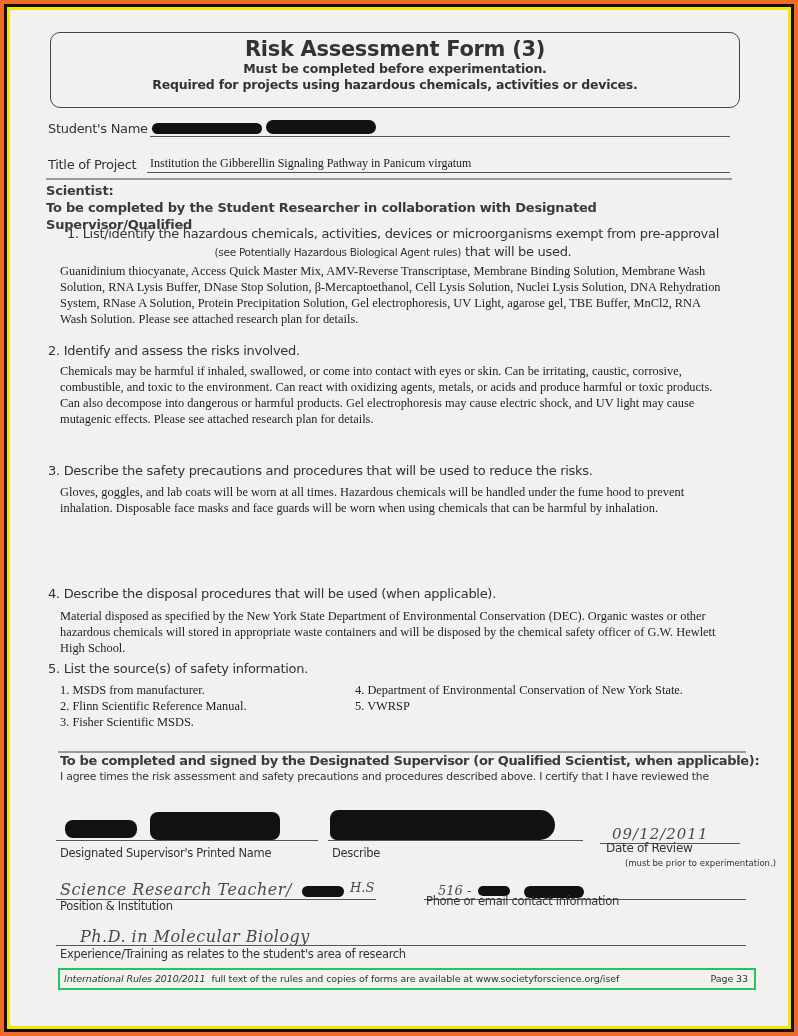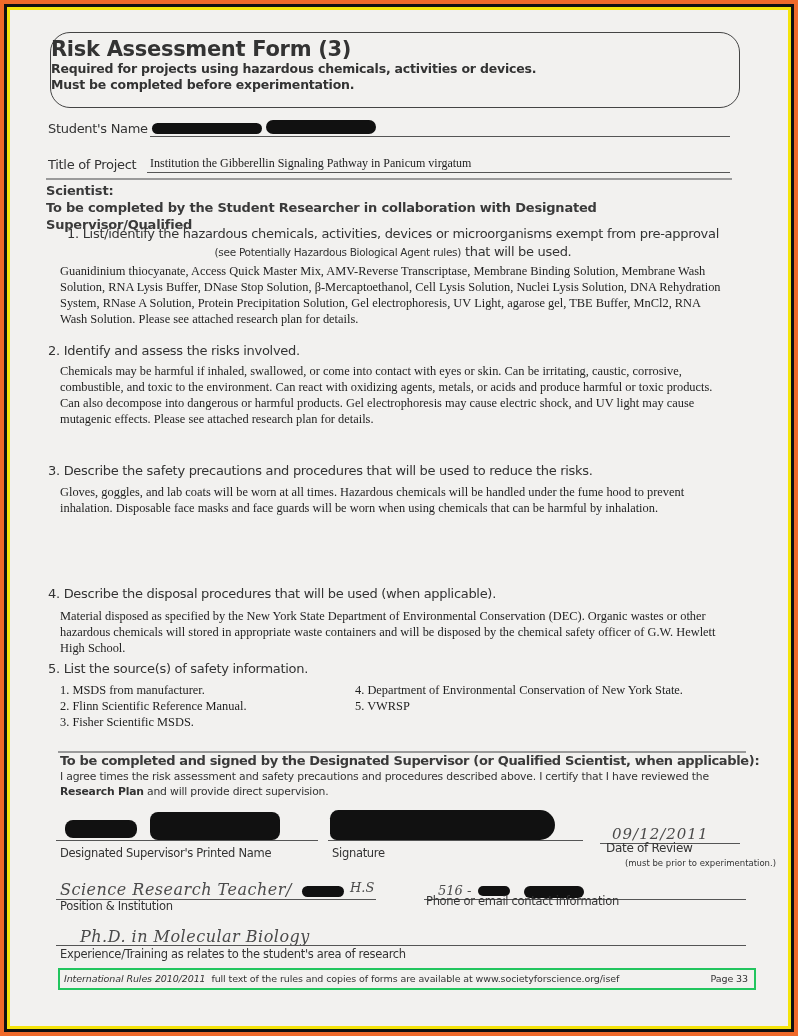--- a/index.html
+++ b/index.html
@@ -5,21 +5,21 @@
   html, body { margin:0; padding:0; }
   body { width:798px; height:1036px; background:#f06a2a; position:relative; overflow:hidden; }
   .frame-black { position:absolute; left:4px; top:4px; right:4px; bottom:4px; background:#111; }
   .frame-yellow { position:absolute; left:7px; top:7px; right:7px; bottom:7px; background:#f5e40a; }
   .page { position:absolute; left:10px; top:10px; right:10px; bottom:10px; background:#f2f1ef; overflow:hidden; }
   .sans { font-family:"DejaVu Sans", sans-serif; color:#2a2a2a; }
   .serif { font-family:"Liberation Serif", serif; color:#1c1c1c; }
   .hand { font-family:"DejaVu Serif", serif; font-style:italic; color:#4a4a4a; }
   .abs { position:absolute; }
 
-  .header-box { left:40px; top:22px; width:688px; height:74px; border:1.6px solid #444; border-radius:20px; }
+  .header-box { left:40px; top:22px; width:688px; height:74px; border:1.6px solid #444; border-radius:10px; text-align:center; }
   .header-title { font-size:21px; font-weight:bold; letter-spacing:-0.3px; margin-top:4px; color:#333; }
   .header-sub { font-size:12.5px; font-weight:bold; line-height:16px; color:#333; letter-spacing:-0.2px; }
 
   .field-label { font-size:13px; color:#333; letter-spacing:-0.3px; }
   .field-line { border-bottom:1px solid #555; }
   .redact { background:#111; border-radius:8px; }
 
   .section-head { font-size:13px; font-weight:bold; color:#3a3a3a; letter-spacing:-0.2px; line-height:17px; }
   .q { font-size:13px; color:#333; letter-spacing:-0.3px;text-align:center; }
   .q small { font-size:10.5px; }
@@ -34,22 +34,22 @@
 </style>
 </head>
 <body>
 
 <div class="frame-black"></div>
 <div class="frame-yellow"></div>
 <div class="page">
 
   <div class="abs header-box sans">
     <div class="header-title">Risk Assessment Form (3)</div>
+    <div class="header-sub">Must be completed before experimentation.</div>
     <div class="header-sub">Required for projects using hazardous chemicals, activities or devices.</div>
-    <div class="header-sub">Must be completed before experimentation.</div>
   </div>
 
   <div class="abs sans field-label" style="left:38px; top:111px;">Student's Name</div>
   <div class="abs field-line" style="left:140px; top:126px; width:580px;"></div>
   <div class="abs redact" style="left:142px; top:113px; width:110px; height:11px;"></div>
   <div class="abs redact" style="left:256px; top:110px; width:110px; height:14px;"></div>
 
   <div class="abs sans field-label" style="left:38px; top:147px;">Title of Project</div>
   <div class="abs field-line" style="left:137px; top:162px; width:583px;"></div>
   <div class="abs serif" style="left:140px; top:146px; font-size:12px;">Institution the Gibberellin Signaling Pathway in Panicum virgatum</div>
@@ -96,31 +96,30 @@
   </div>
   <div class="abs serif ans" style="left:345px; top:672px; width:380px;">
     <div>4. Department of Environmental Conservation of New York State.</div>
     <div>5. VWRSP</div>
   </div>
 
   <div class="abs rule" style="left:48px; top:741px; width:688px;"></div>
   <div class="abs sans" style="left:50px; top:743px; width:700px; font-size:13px; font-weight:bold; color:#3a3a3a; letter-spacing:-0.35px;">To be completed and signed by the Designated Supervisor (or Qualified Scientist, when applicable):</div>
   <div class="abs sans" style="left:50px; top:759px; width:700px; font-size:10.8px; line-height:15px; color:#333; letter-spacing:-0.2px;">
     <div>I agree times the risk assessment and safety precautions and procedures described above.  I certify that I have reviewed the</div>
-    <div><b>Research Plan</b><span> and will provide direct supervision.</span></div>
   </div>
 
   <div class="abs redact" style="left:55px; top:810px; width:72px; height:18px;"></div>
   <div class="abs redact" style="left:140px; top:802px; width:130px; height:28px;"></div>
   <div class="abs field-line" style="left:46px; top:830px; width:262px;"></div>
   <div class="abs sans caption" style="left:50px; top:836px;">Designated Supervisor's Printed Name</div>
 
   <div class="abs redact" style="left:320px; top:800px; width:225px; height:30px; border-radius:10px 18px 18px 8px;"></div>
   <div class="abs field-line" style="left:318px; top:830px; width:255px;"></div>
-  <div class="abs sans caption" style="left:322px; top:836px;">Signature</div>
+  <div class="abs sans caption" style="left:322px; top:836px;">Describe</div>
 
   <div class="abs hand" style="left:602px; top:815px; font-size:15px; letter-spacing:1px;">09/12/2011</div>
   <div class="abs field-line" style="left:590px; top:833px; width:140px;"></div>
   <div class="abs sans caption" style="left:596px; top:831px; font-size:12px;">Date of Review</div>
   <div class="abs sans tiny" style="left:585px; top:848px;margin-left:30px;">(must be prior to experimentation.)</div>
 
   <div class="abs hand" style="left:50px; top:870px; font-size:16px; letter-spacing:0.5px;">Science Research Teacher/</div>
   <div class="abs redact" style="left:292px; top:876px; width:42px; height:11px;"></div>
   <div class="abs hand" style="left:340px; top:870px; font-size:13px;">H.S</div>
   <div class="abs field-line" style="left:46px; top:889px; width:320px;"></div>

